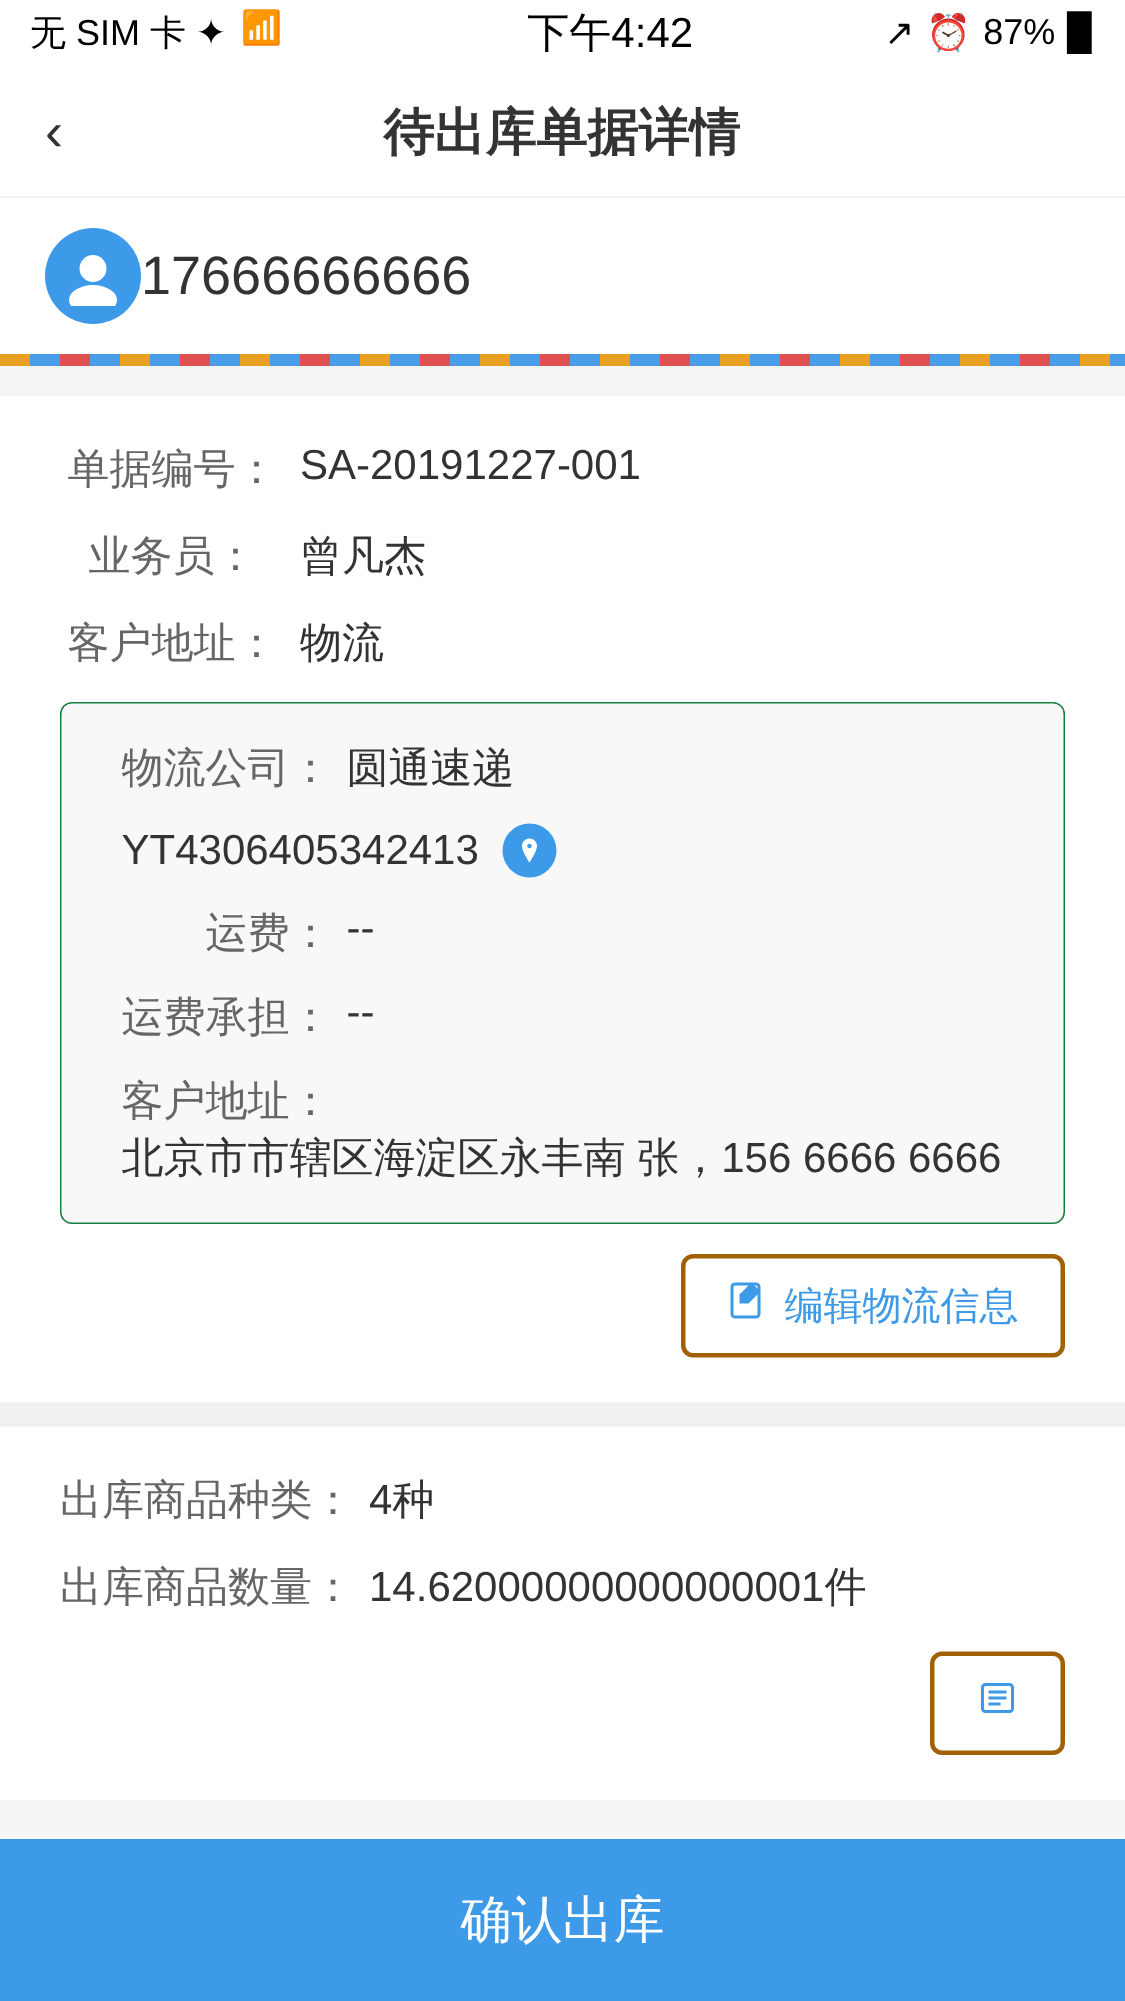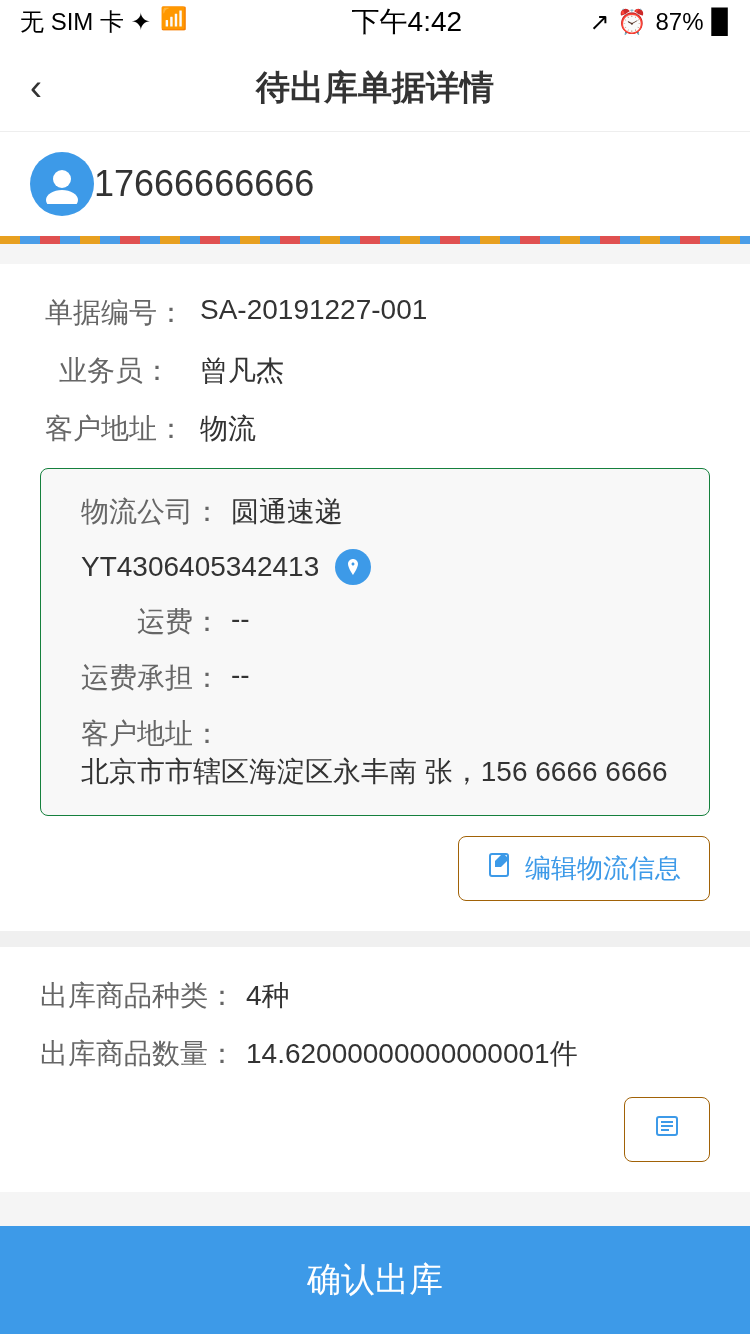--- a/index.html
+++ b/index.html
@@ -164,21 +164,21 @@
       cursor: pointer;
     }
 
     
     .edit-logistics-btn {
       display: flex;
       justify-content: flex-end;
       margin-top: 20px;
     }
     .btn-outline {
-      border: 1px solid #a16207;
+      border: 3px solid #a16207;
       color: #3d9ae8;
       background: #fff;
       border-radius: 8px;
       padding: 14px 28px;
       font-size: 26px;
       display: flex;
       align-items: center;
       gap: 10px;
       cursor: pointer;
       justify-content: center;

